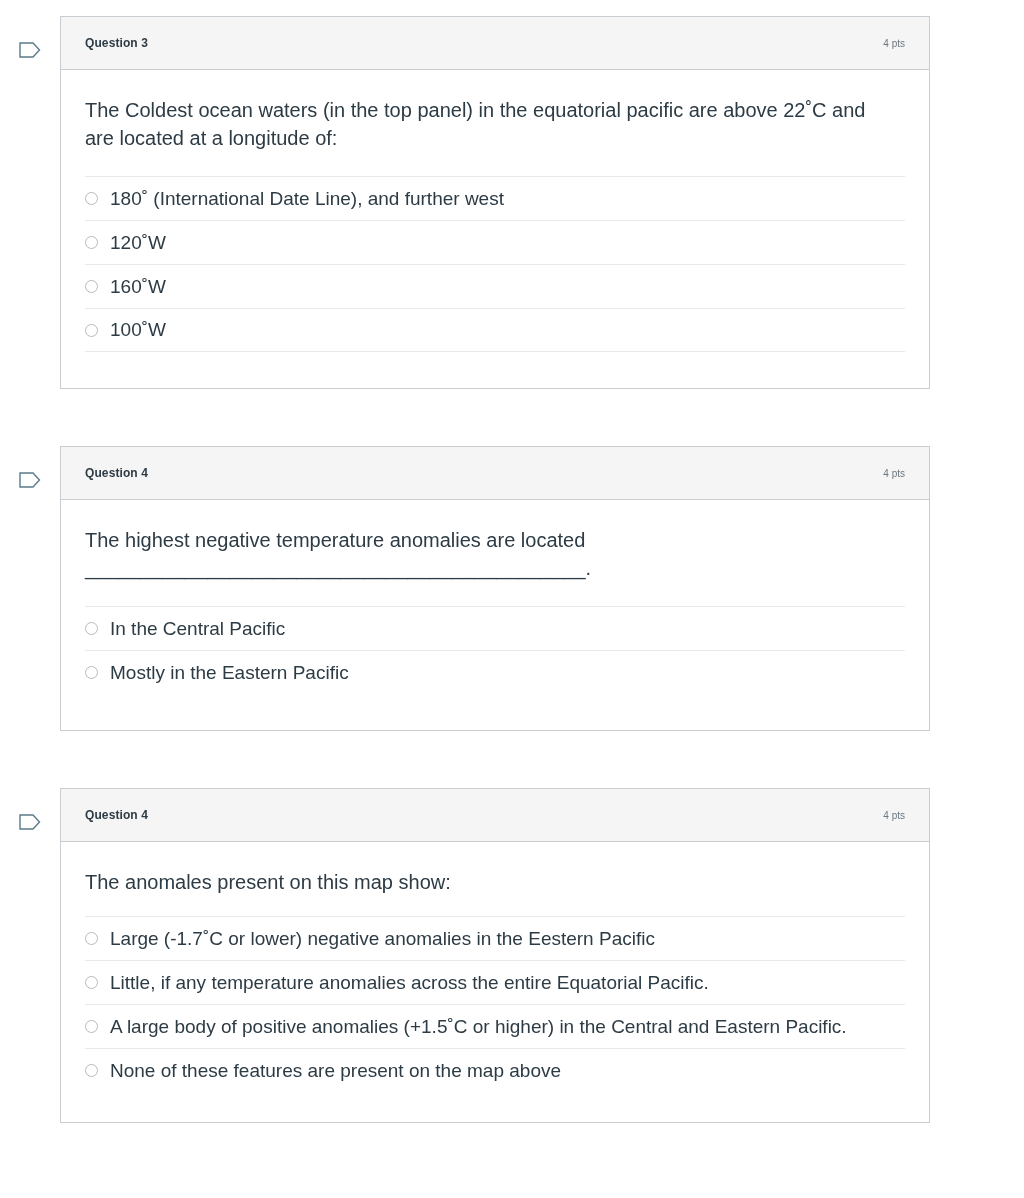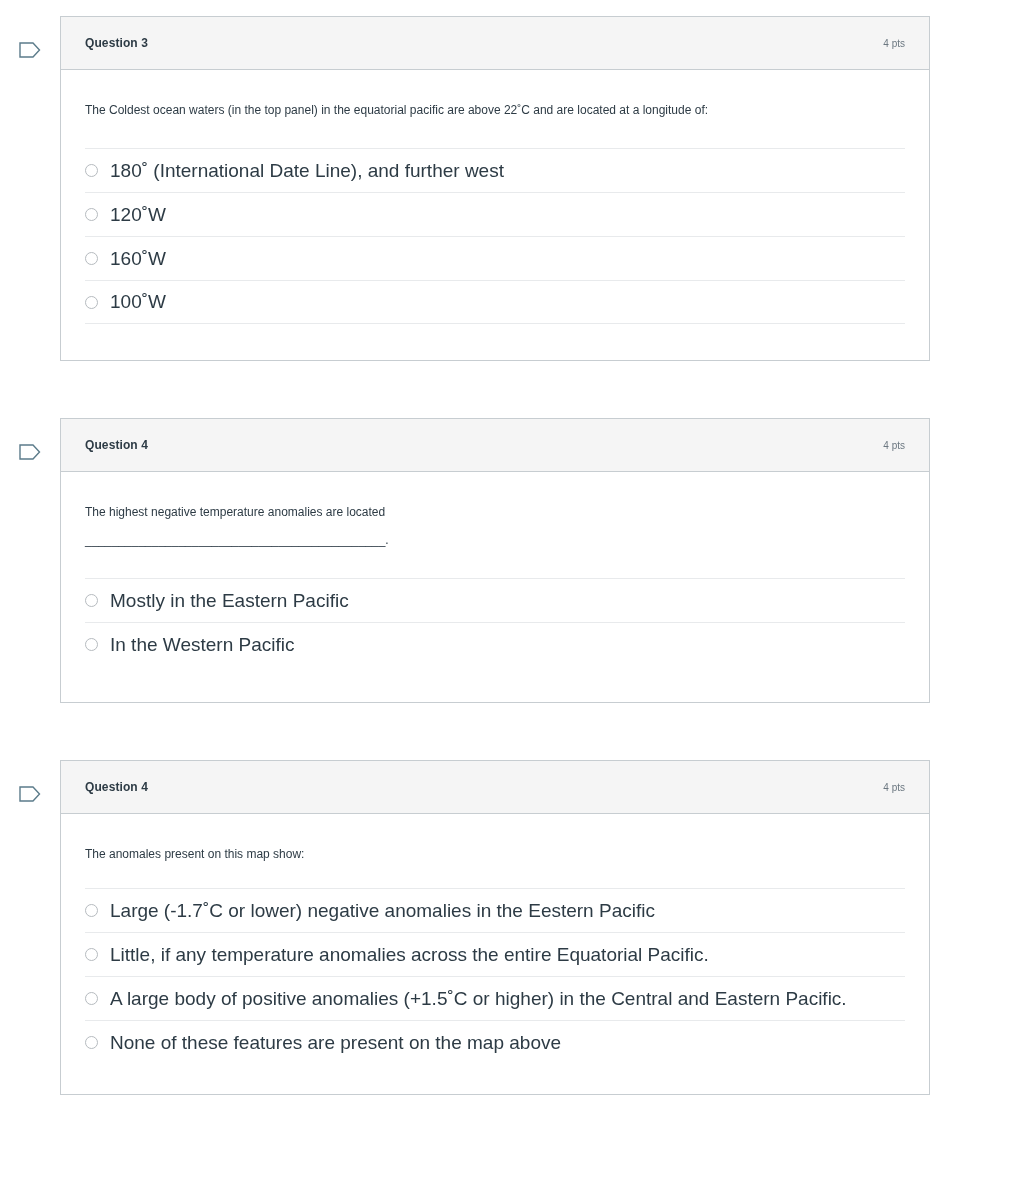--- a/index.html
+++ b/index.html
@@ -72,21 +72,21 @@
   }
   .question-points {
     font-size: 10px;
     color: #6b7780;
   }
 
   .question-body {
     padding: 26px 24px 0 24px;
   }
   .question-text {
-    font-size: 12px;
+    font-size: 20px;
     line-height: 28px;
     color: #2d3b45;
     max-width: 790px;
     margin: 0;
     white-space: pre-line;
   }
 
   .answers {
     margin-top: 24px;
     padding: 0 24px 0 24px;
@@ -179,25 +179,25 @@
         <span class="question-name">Question 4</span>
         <span class="question-points">4 pts</span>
       </div>
       <div class="question-body">
         <p class="question-text">The highest negative temperature anomalies are located
 _____________________________________________.</p>
       </div>
       <div class="answers">
         <div class="answer-row">
           <span class="radio"></span>
+          <span class="answer-label">In the Central Pacific</span>
+        </div>
+        <div class="answer-row">
+          <span class="radio"></span>
           <span class="answer-label">Mostly in the Eastern Pacific</span>
-        </div>
-        <div class="answer-row">
-          <span class="radio"></span>
-          <span class="answer-label">In the Western Pacific</span>
         </div>
       </div>
       <div class="card-pad-bottom"></div>
     </div>
   </div>
 
   <div class="question-block">
     <div class="flag-gutter">
       <span class="flag-icon">
         <svg width="22" height="20" viewBox="0 0 22 20" xmlns="http://www.w3.org/2000/svg">

